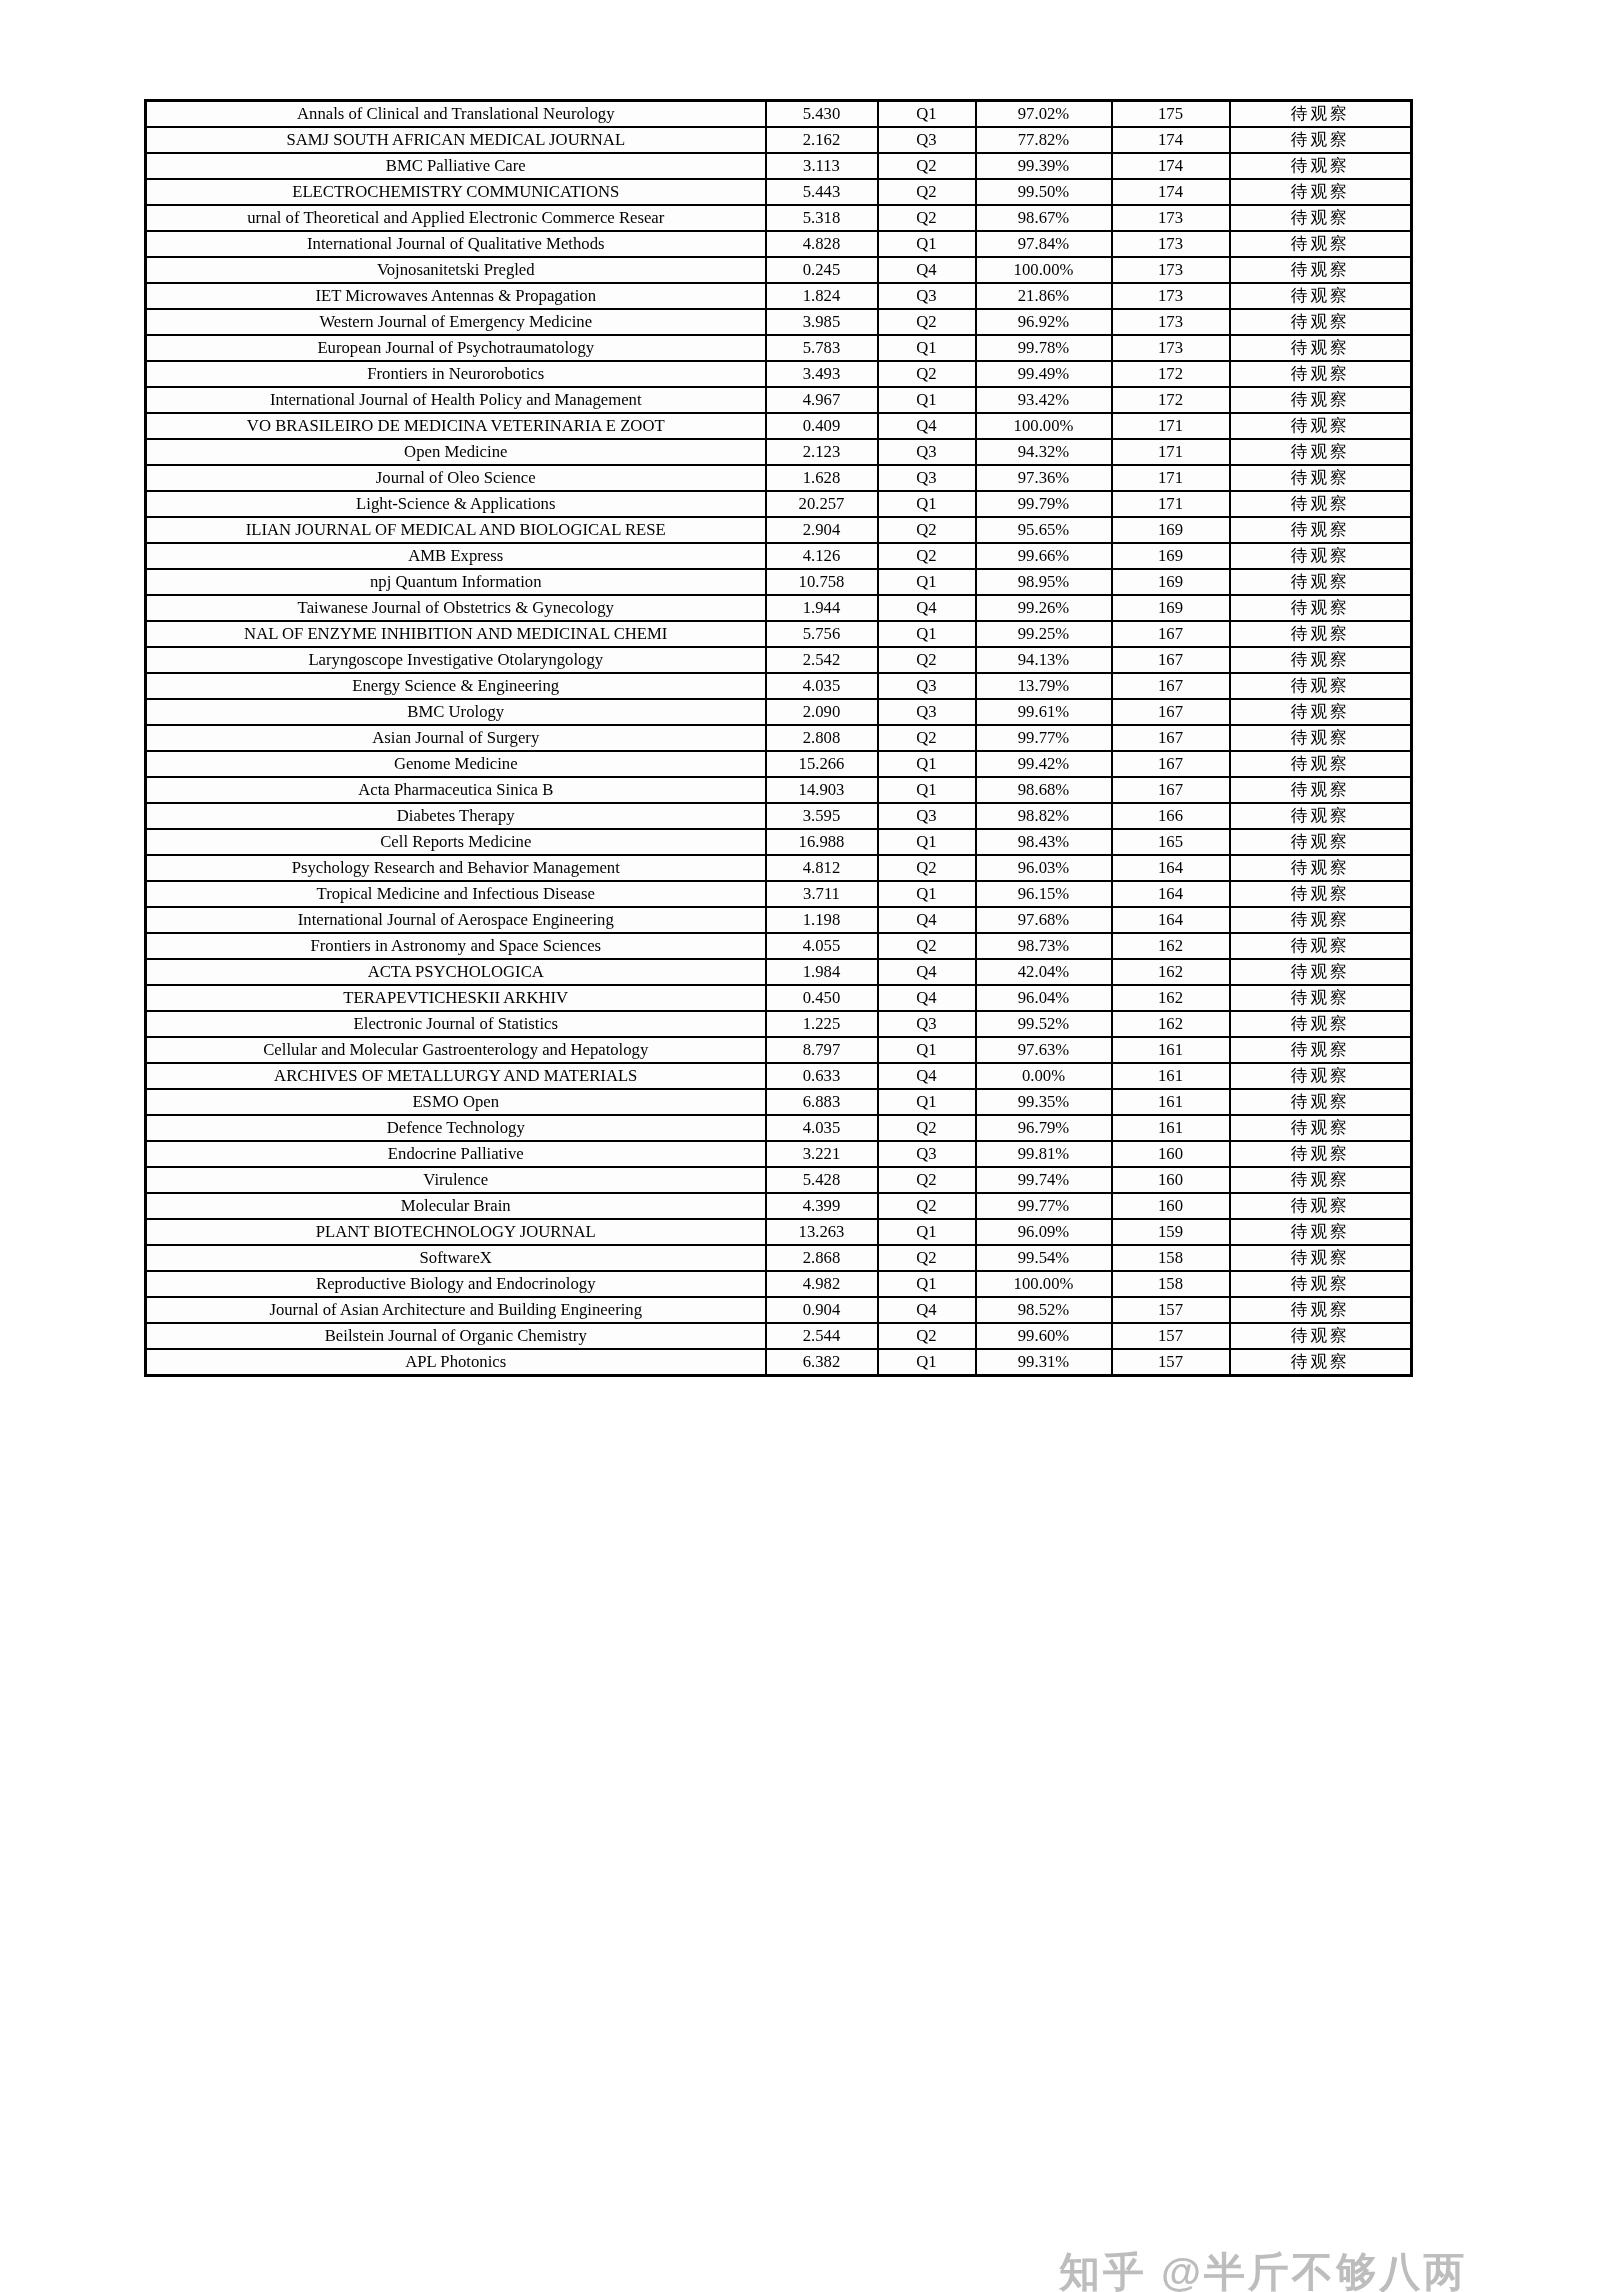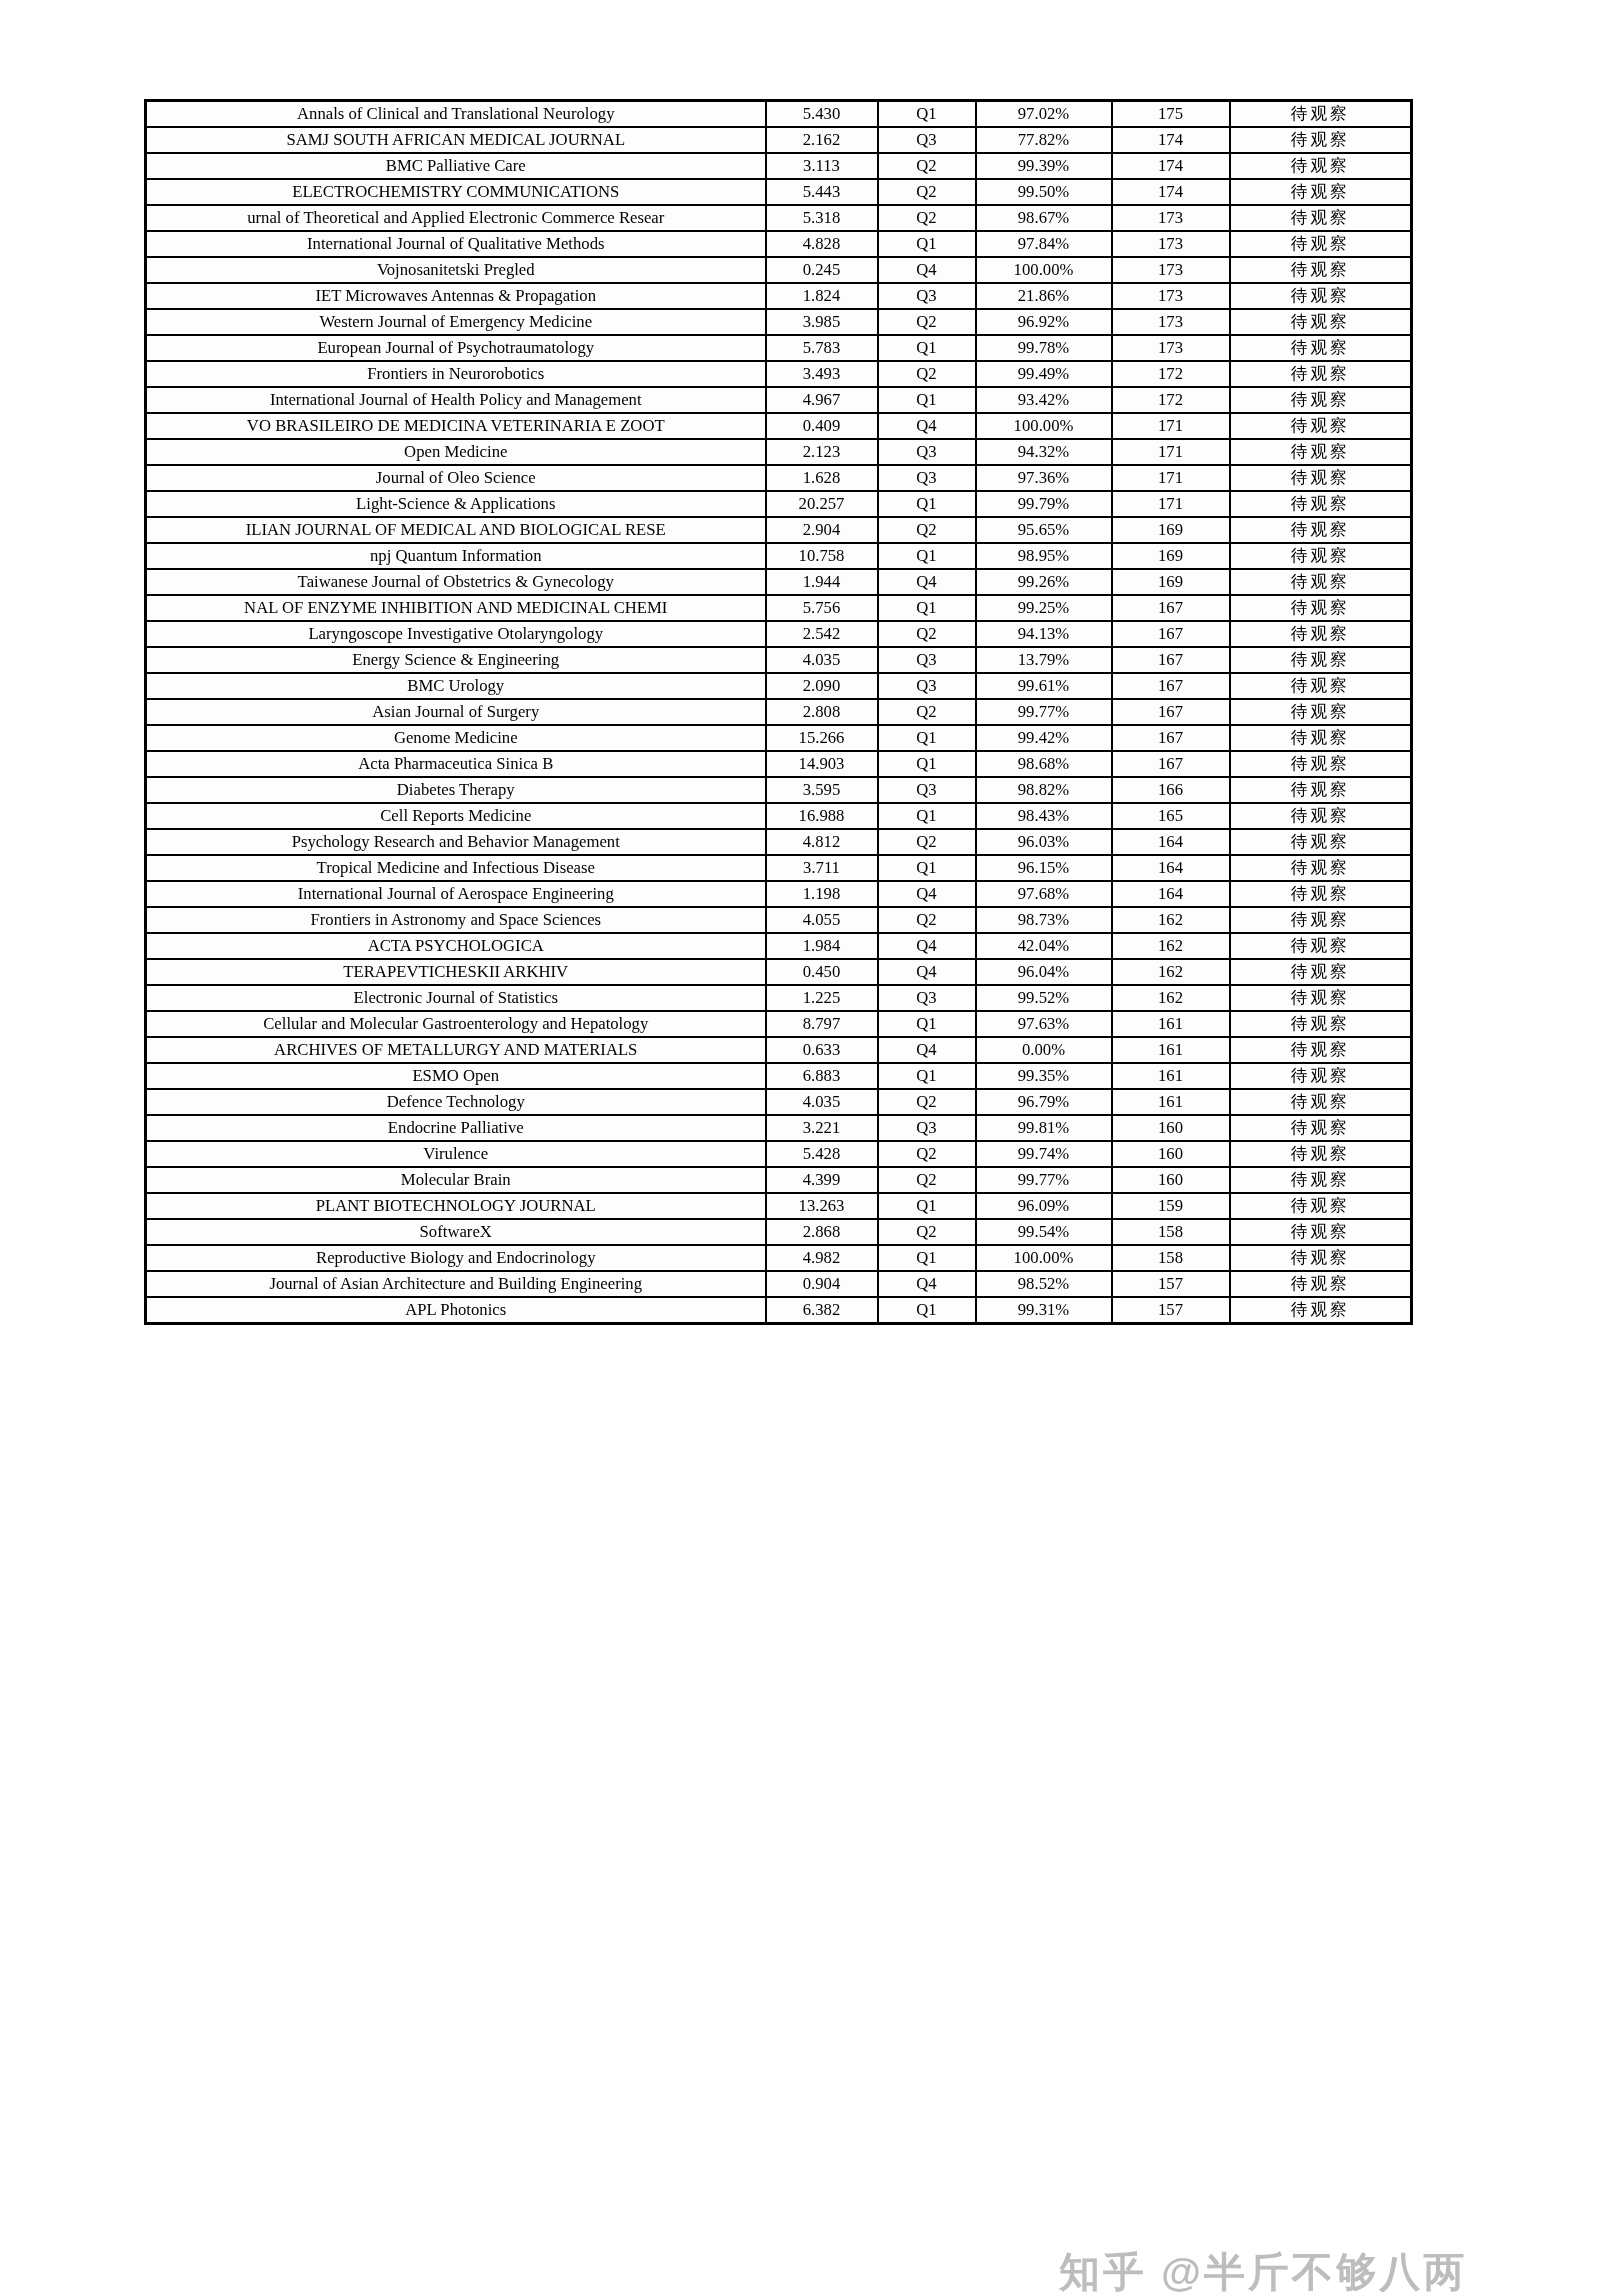--- a/index.html
+++ b/index.html
@@ -197,20 +197,28 @@
         </tr>
         <tr>
           <td class="cell-name">ILIAN JOURNAL OF MEDICAL AND BIOLOGICAL RESE</td>
           <td class="cell-num">2.904</td>
           <td class="cell-num">Q2</td>
           <td class="cell-num">95.65%</td>
           <td class="cell-num">169</td>
           <td class="cell-status">待观察</td>
         </tr>
         <tr>
+          <td class="cell-name">AMB Express</td>
+          <td class="cell-num">4.126</td>
+          <td class="cell-num">Q2</td>
+          <td class="cell-num">99.66%</td>
+          <td class="cell-num">169</td>
+          <td class="cell-status">待观察</td>
+        </tr>
+        <tr>
           <td class="cell-name">npj Quantum Information</td>
           <td class="cell-num">10.758</td>
           <td class="cell-num">Q1</td>
           <td class="cell-num">98.95%</td>
           <td class="cell-num">169</td>
           <td class="cell-status">待观察</td>
         </tr>
         <tr>
           <td class="cell-name">Taiwanese Journal of Obstetrics &amp; Gynecology</td>
           <td class="cell-num">1.944</td>
@@ -425,20 +433,28 @@
           <td class="cell-num">Q1</td>
           <td class="cell-num">100.00%</td>
           <td class="cell-num">158</td>
           <td class="cell-status">待观察</td>
         </tr>
         <tr>
           <td class="cell-name">Journal of Asian Architecture and Building Engineering</td>
           <td class="cell-num">0.904</td>
           <td class="cell-num">Q4</td>
           <td class="cell-num">98.52%</td>
+          <td class="cell-num">157</td>
+          <td class="cell-status">待观察</td>
+        </tr>
+        <tr>
+          <td class="cell-name">Beilstein Journal of Organic Chemistry</td>
+          <td class="cell-num">2.544</td>
+          <td class="cell-num">Q2</td>
+          <td class="cell-num">99.60%</td>
           <td class="cell-num">157</td>
           <td class="cell-status">待观察</td>
         </tr>
         <tr>
           <td class="cell-name">APL Photonics</td>
           <td class="cell-num">6.382</td>
           <td class="cell-num">Q1</td>
           <td class="cell-num">99.31%</td>
           <td class="cell-num">157</td>
           <td class="cell-status">待观察</td>

